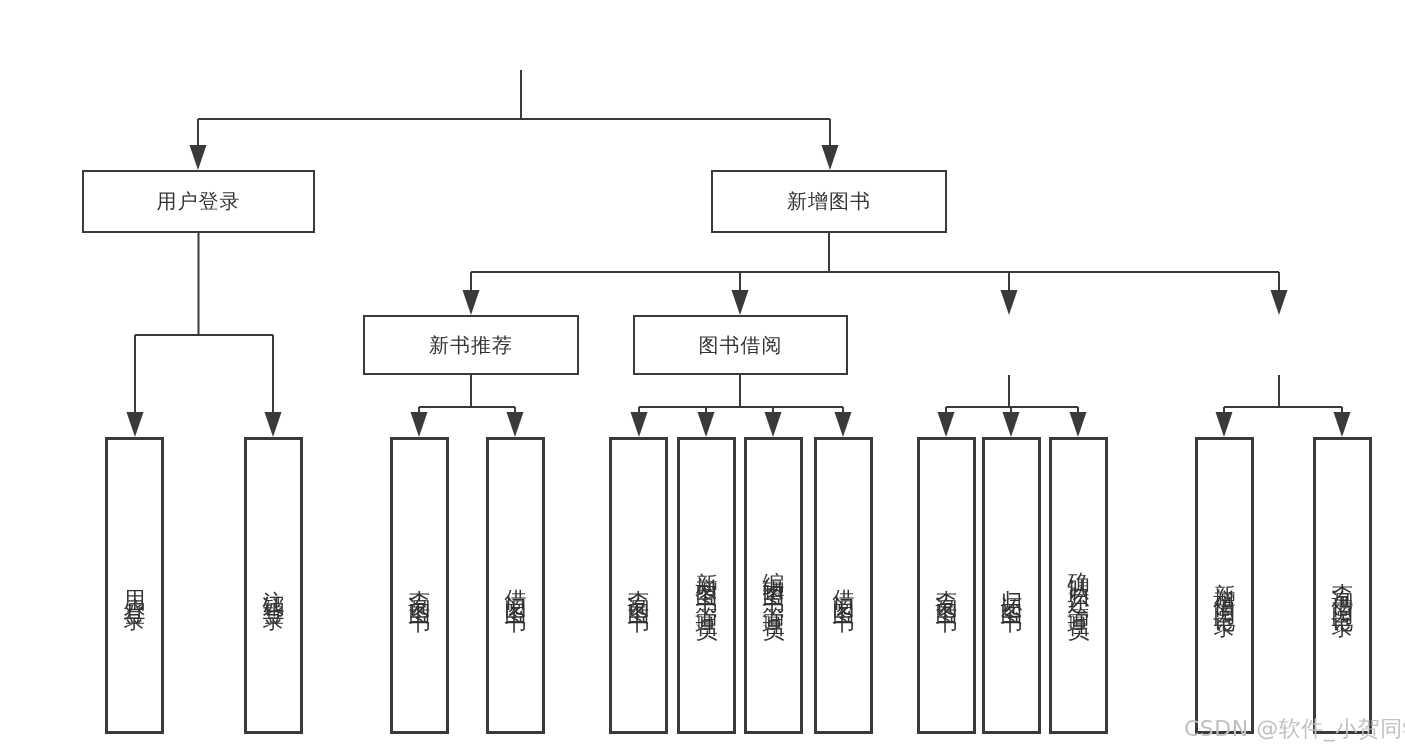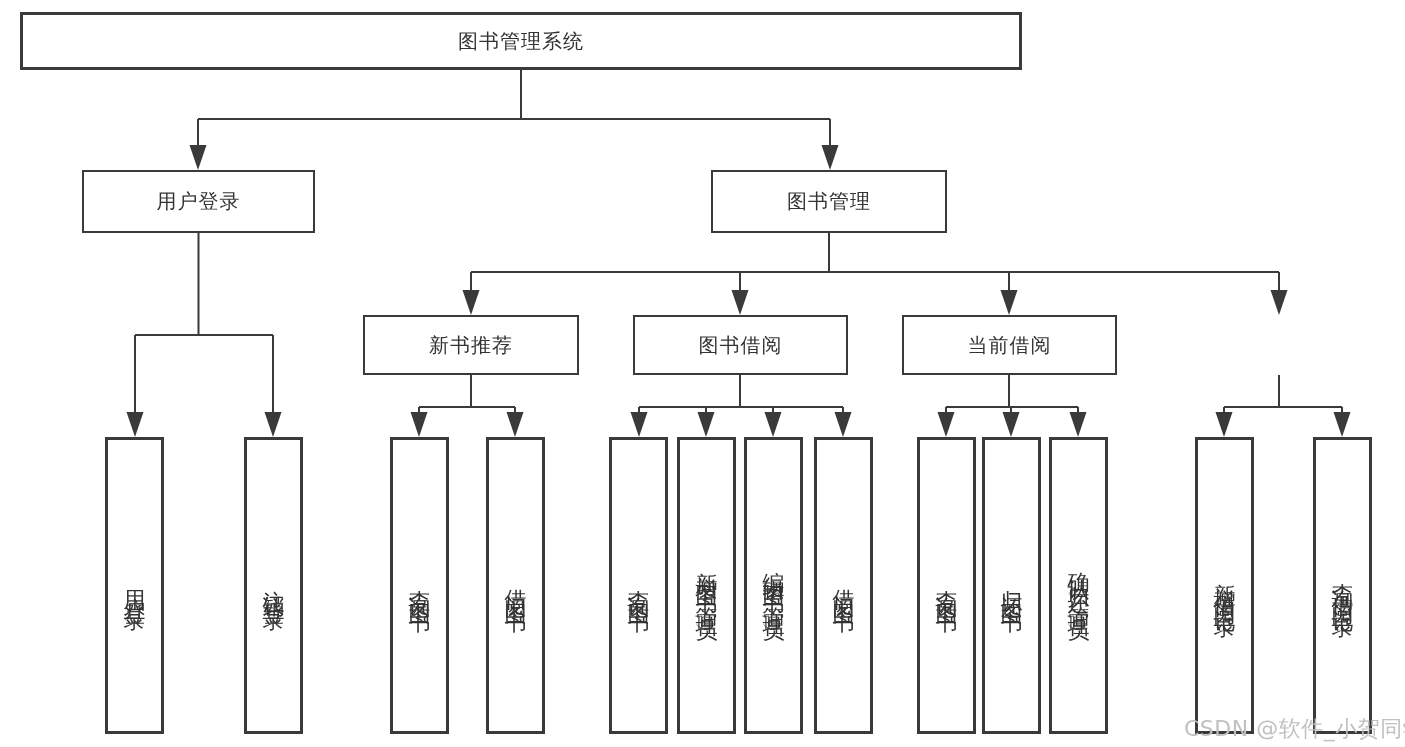--- a/index.html
+++ b/index.html
@@ -103,39 +103,33 @@
       <polygon points="764.5,412 781.5,412 773,437"></polygon>
       <polygon points="834.5,412 851.5,412 843,437"></polygon>
       <polygon points="937.5,412 954.5,412 946,437"></polygon>
       <polygon points="1002.5,412 1019.5,412 1011,437"></polygon>
       <polygon points="1069.5,412 1086.5,412 1078,437"></polygon>
       <polygon points="1215.5,412 1232.5,412 1224,437"></polygon>
       <polygon points="1333.5,412 1350.5,412 1342,437"></polygon>
     </g>
   </svg>
 
-  <div class="box root">
-    <span>图书管理系统</span>
-  </div>
 
   <div class="box l2 user">
     <span>用户登录</span>
   </div>
   <div class="box l2 mgmt">
-    <span>图书管理</span>
+    <span>新增图书</span>
   </div>
 
   <div class="box l3 g0">
     <span>新书推荐</span>
   </div>
   <div class="box l3 g1">
     <span>图书借阅</span>
-  </div>
-  <div class="box l3 g2">
-    <span>当前借阅</span>
   </div>
 
   <div class="box leaf" style="left:105px">
     <span class="vtext">用户登录</span>
   </div>
   <div class="box leaf" style="left:244px">
     <span class="vtext">注销登录</span>
   </div>
 
   <div class="box leaf" style="left:390px">

